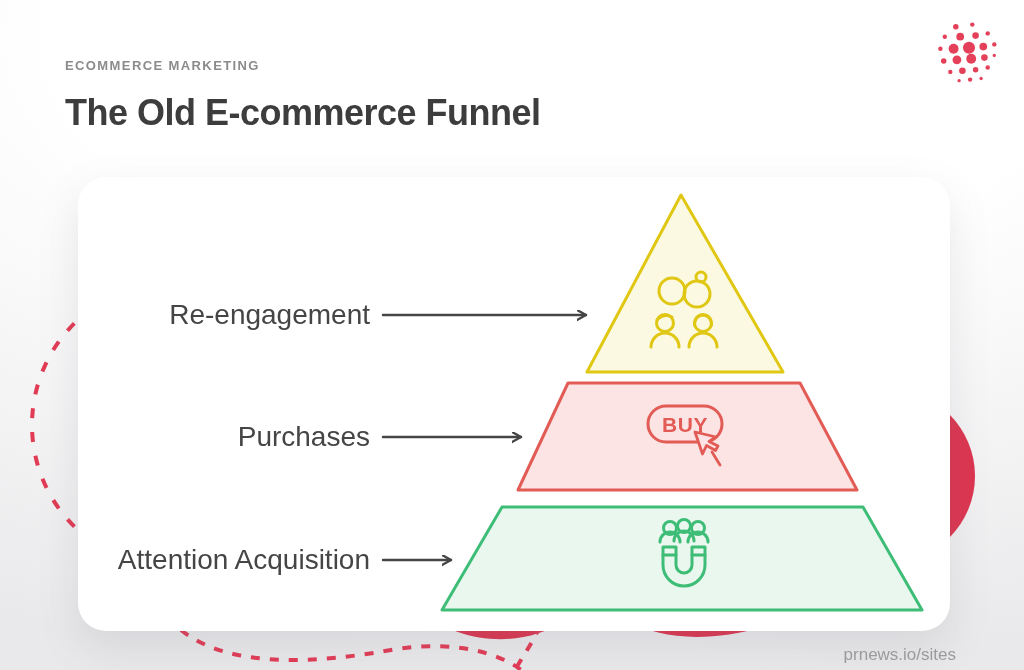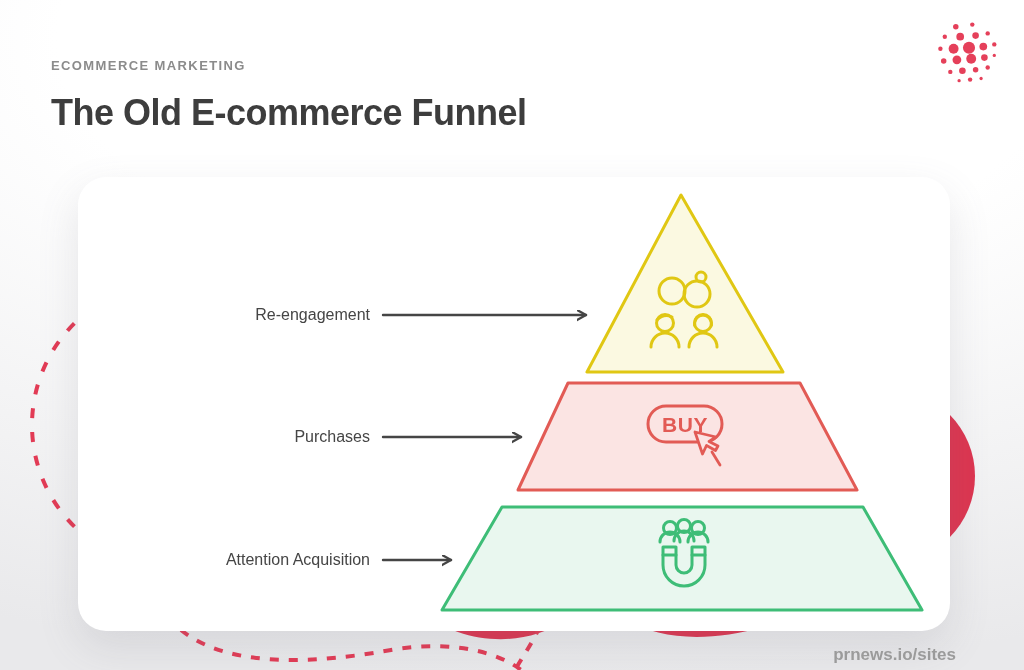--- a/index.html
+++ b/index.html
@@ -13,50 +13,50 @@
 
   
   .deco { position:absolute; pointer-events:none; }
   .dots-burst   { left:936px; top:18px;  width:66px;  height:66px; }
   .dashed-ring  { left:18px;  top:268px; width:320px; height:320px; }
   .side-circle  { left:801px; top:389px; width:174px; height:174px; border-radius:50%; }
   .bottom-wave  { left:403px; top:610px; width:424px; height:60px; }
   .bottom-dash  { left:163px; top:616px; width:440px; height:54px; }
 
   
-  .header { position:absolute; left:51px; top:58px; z-index:3; }
+  .header { position:absolute; left:65px; top:58px; z-index:3; }
   .kicker {
     font-size:13px; font-weight:bold; letter-spacing:1.4px;
     color:#8b8b8b; text-transform:uppercase;
   }
   .title {
     margin-top:19px; font-size:36px; font-weight:bold; color:#3d3d3d;
     letter-spacing:-0.5px;
   }
 
   
   .card {
     position:absolute; left:78px; top:177px; width:872px; height:454px;
     background:#ffffff; border-radius:28px; z-index:2;
     box-shadow:0 16px 40px rgba(110,110,125,0.16);
   }
   .funnel-svg { position:absolute; left:0; top:0; width:872px; height:454px; }
 
   .level-label {
     position:absolute; left:0; width:292px; text-align:right;
-    font-size:16px; color:#454545; line-height:32px;
+    font-size:28px; color:#454545; line-height:32px;
   }
   .label-0 { top:122px; }
   .label-1 { top:244px; }
   .label-2 { top:367px; }
 
   
   .watermark {
     position:absolute; right:68px; top:645px; z-index:3;
-    font-size:17px; color:#9b9b9b;font-weight:bold;
+    font-size:17px; color:#9b9b9b;
   }
 </style>
 </head>
 <body>
 
 <div class="stage">
 
   <svg class="deco dots-burst" viewBox="0 0 60 60">
     <g fill="#e5405a">
       <circle cx="18" cy="8" r="2.5"></circle>

